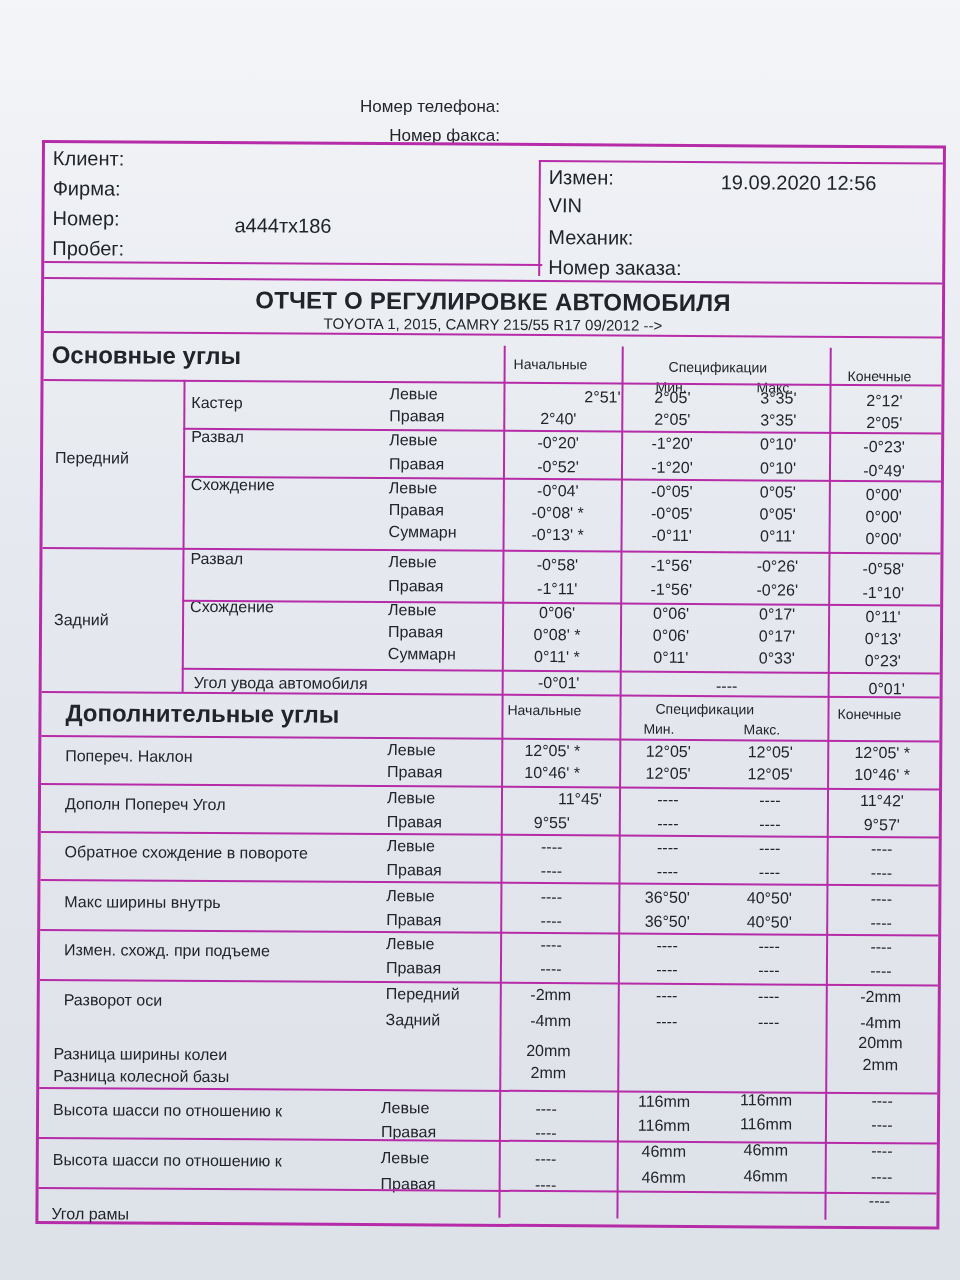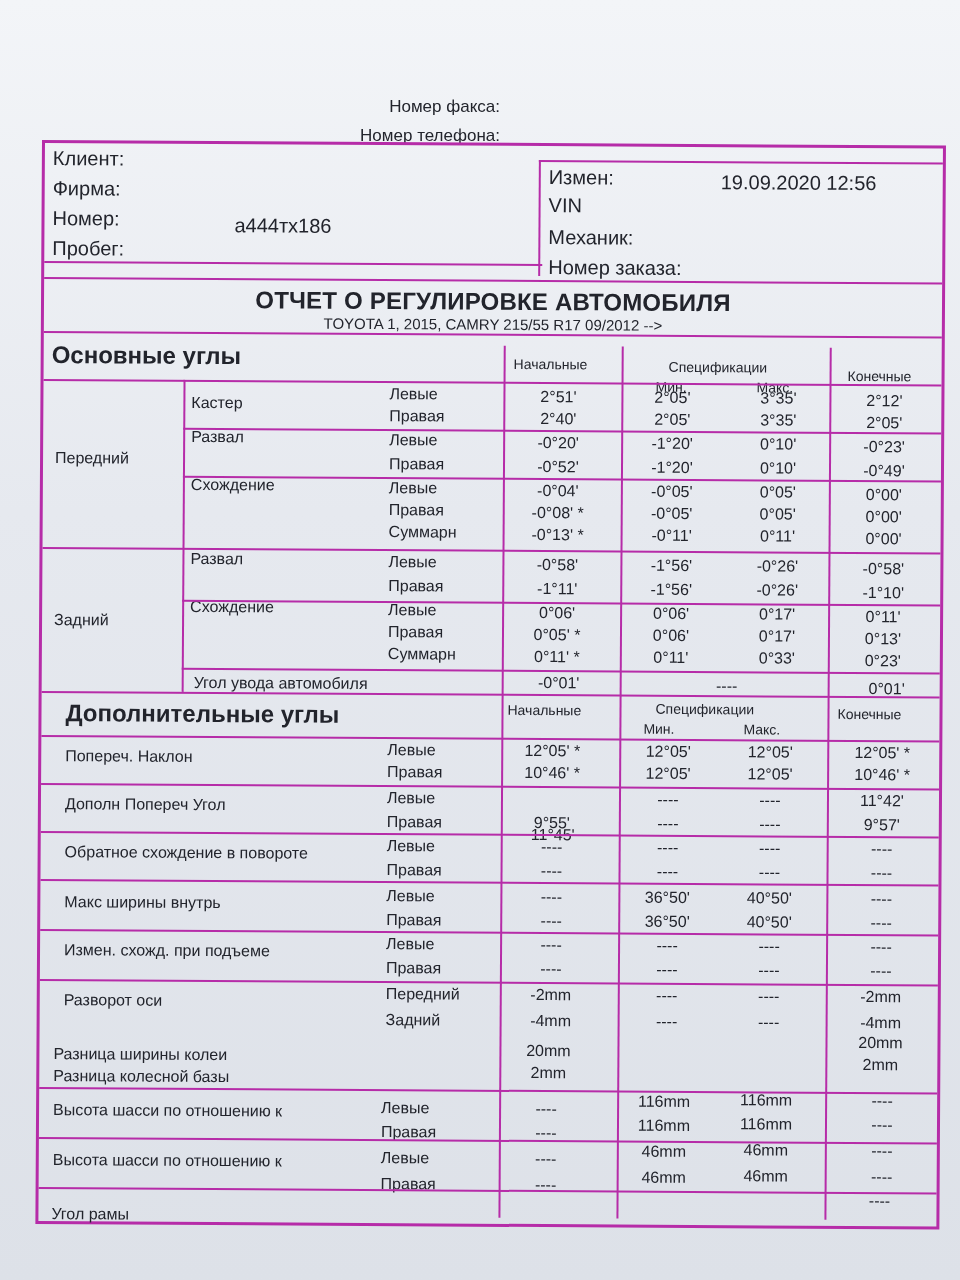--- a/index.html
+++ b/index.html
@@ -27,22 +27,22 @@
   .big { font-size: 24px; font-weight: bold; }
   .title { font-size: 24px; font-weight: bold; letter-spacing: 0.2px; }
   .sub { font-size: 15px; }
   .val { width: 110px; text-align: center; font-size: 16px; }
   .small { font-size: 14px; }
 </style>
 </head>
 <body>
 
 <div class="top-lines">
+  <div>Номер телефона:</div>
   <div>Номер факса:</div>
-  <div>Номер телефона:</div>
 </div>
 
 <div class="sheet">
 
   <div class="t hdr" style="left:8px;top:4px">Клиент:</div>
   <div class="t hdr" style="left:8px;top:34px">Фирма:</div>
   <div class="t hdr" style="left:8px;top:64px">Номер:</div>
   <div class="t hdr" style="left:190px;top:70px">а444тх186</div>
   <div class="t hdr" style="left:8px;top:94px">Пробег:</div>
 
@@ -74,21 +74,21 @@
 
   <div class="row" style="top:236px"></div>
   <div class="vline" style="left:140px;top:236px;height:312px"></div>
 
   <div class="t" style="left:12px;top:306px">Передний</div>
   <div class="t" style="left:12px;top:468px">Задний</div>
 
   <div id="main-rows">
       <div class="t" style="left: 148px; top: 238px; margin-top: 12px;">Кастер</div>
       <div class="t" style="left: 346px; top: 240px;">Левые</div>
-      <div class="t val" style="left: 460px; top: 242px;">2°51'</div>
+      <div class="t val" style="left: 460px; top: 242px; padding-left: 44px;">2°51'</div>
       <div class="t val" style="left: 574px; top: 242px;">2°05'</div>
       <div class="t val" style="left: 680px; top: 242px;">3°35'</div>
       <div class="t val" style="left: 786px; top: 244px;">2°12'</div>
       <div class="t" style="left: 346px; top: 262px;">Правая</div>
       <div class="t val" style="left: 460px; top: 264px;">2°40'</div>
       <div class="t val" style="left: 574px; top: 264px;">2°05'</div>
       <div class="t val" style="left: 680px; top: 264px;">3°35'</div>
       <div class="t val" style="left: 786px; top: 266px;">2°05'</div>
       <div class="t" style="left: 148px; top: 284px;">Развал</div>
       <div class="t" style="left: 346px; top: 286px;">Левые</div>
@@ -128,21 +128,21 @@
       <div class="t val" style="left: 574px; top: 434px;">-1°56'</div>
       <div class="t val" style="left: 680px; top: 434px;">-0°26'</div>
       <div class="t val" style="left: 786px; top: 436px;">-1°10'</div>
       <div class="t" style="left: 148px; top: 454px;">Схождение</div>
       <div class="t" style="left: 346px; top: 456px;">Левые</div>
       <div class="t val" style="left: 460px; top: 458px;">0°06'</div>
       <div class="t val" style="left: 574px; top: 458px;">0°06'</div>
       <div class="t val" style="left: 680px; top: 458px;">0°17'</div>
       <div class="t val" style="left: 786px; top: 460px;">0°11'</div>
       <div class="t" style="left: 346px; top: 478px;">Правая</div>
-      <div class="t val" style="left: 460px; top: 480px;">0°05' *</div>
+      <div class="t val" style="left: 460px; top: 480px;">0°08' *</div>
       <div class="t val" style="left: 574px; top: 480px;">0°06'</div>
       <div class="t val" style="left: 680px; top: 480px;">0°17'</div>
       <div class="t val" style="left: 786px; top: 482px;">0°13'</div>
       <div class="t" style="left: 346px; top: 500px;">Суммарн</div>
       <div class="t val" style="left: 460px; top: 502px;">0°11' *</div>
       <div class="t val" style="left: 574px; top: 502px;">0°11'</div>
       <div class="t val" style="left: 680px; top: 502px;">0°33'</div>
       <div class="t val" style="left: 786px; top: 504px;">0°23'</div>
     </div>
 
@@ -173,21 +173,21 @@
       <div class="t val" style="left: 572px; top: 596px;">12°05'</div>
       <div class="t val" style="left: 674px; top: 596px;">12°05'</div>
       <div class="t val" style="left: 786px; top: 596px;">12°05' *</div>
       <div class="t" style="left: 346px; top: 618px;">Правая</div>
       <div class="t val" style="left: 456px; top: 618px;">10°46' *</div>
       <div class="t val" style="left: 572px; top: 618px;">12°05'</div>
       <div class="t val" style="left: 674px; top: 618px;">12°05'</div>
       <div class="t val" style="left: 786px; top: 618px;">10°46' *</div>
       <div class="t" style="left: 24px; top: 652px;">Дополн Попереч Угол</div>
       <div class="t" style="left: 346px; top: 644px;">Левые</div>
-      <div class="t val" style="left: 457px; top: 644px; margin-top: 36px;">11°45'</div>
+      <div class="t val" style="left: 484px; top: 644px;">11°45'</div>
       <div class="t val" style="left: 572px; top: 644px;">----</div>
       <div class="t val" style="left: 674px; top: 644px;">----</div>
       <div class="t val" style="left: 786px; top: 644px;">11°42'</div>
       <div class="t" style="left: 346px; top: 668px;">Правая</div>
       <div class="t val" style="left: 456px; top: 668px;">9°55'</div>
       <div class="t val" style="left: 572px; top: 668px;">----</div>
       <div class="t val" style="left: 674px; top: 668px;">----</div>
       <div class="t val" style="left: 786px; top: 668px;">9°57'</div>
       <div class="t" style="left: 24px; top: 700px;">Обратное схождение в повороте</div>
       <div class="t" style="left: 346px; top: 692px;">Левые</div>

